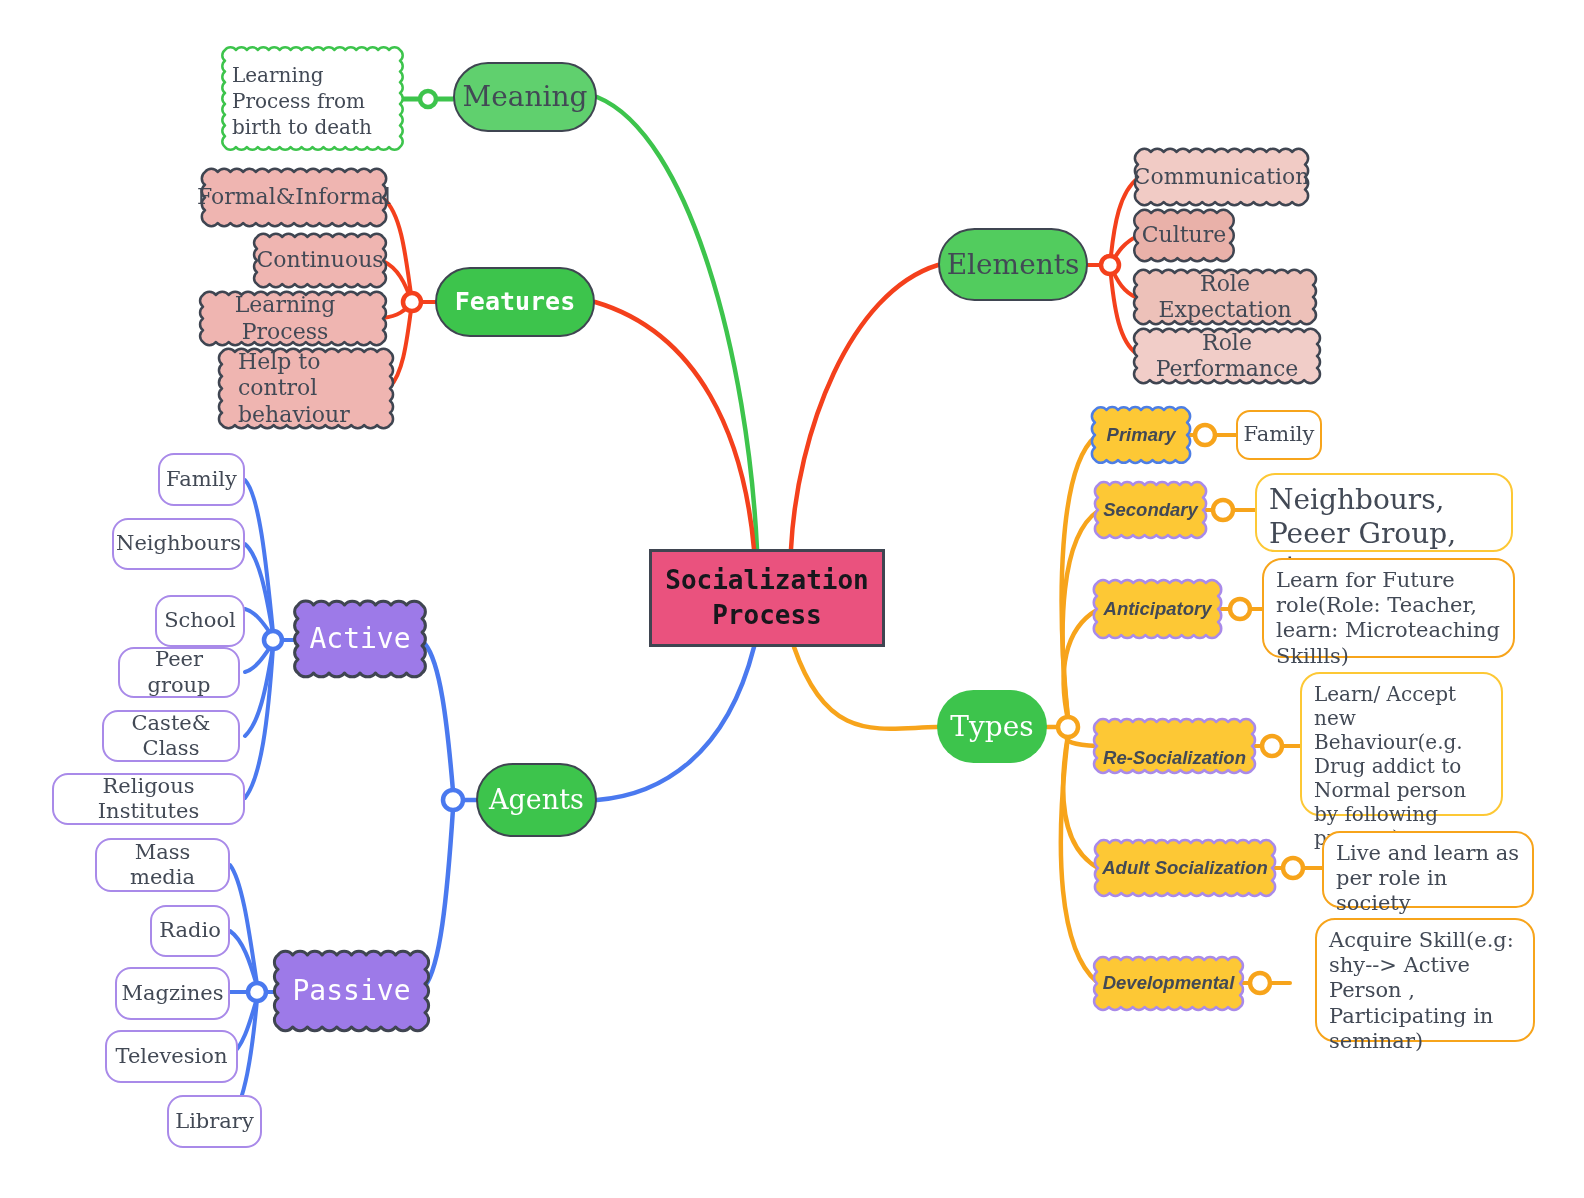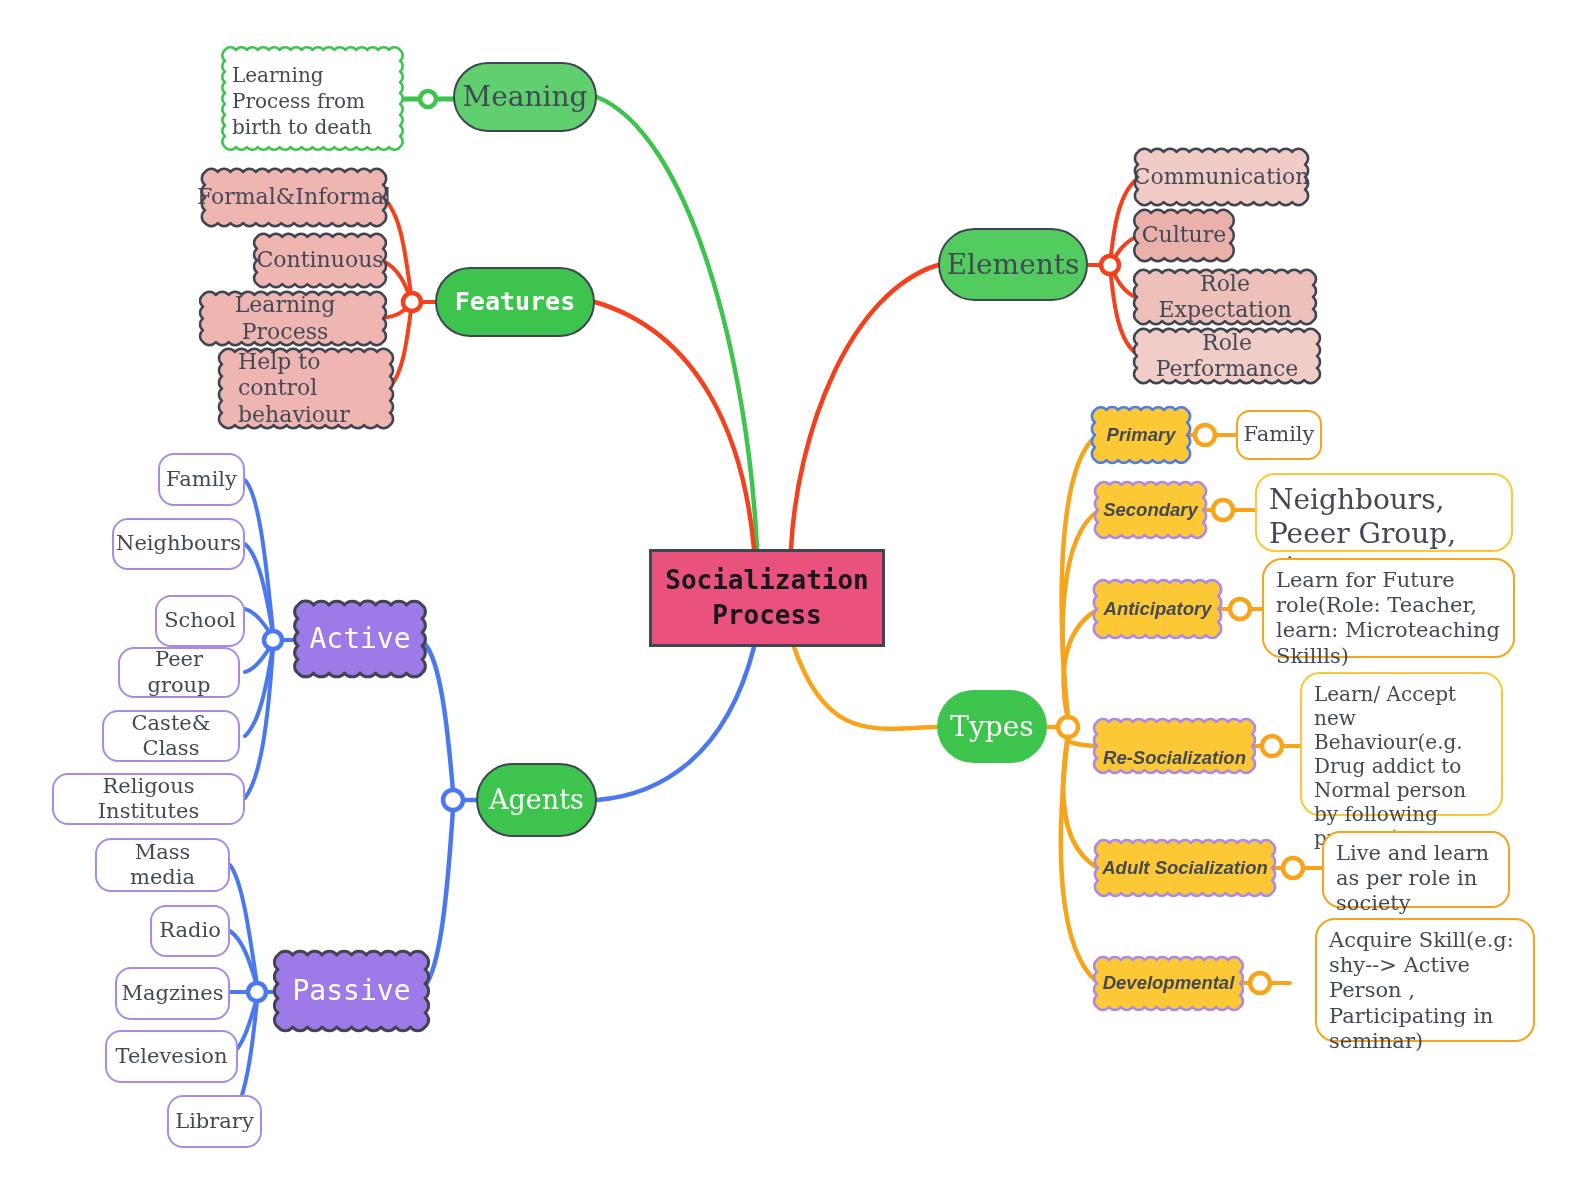--- a/index.html
+++ b/index.html
@@ -151,21 +151,21 @@
   <div class="node type-name" style="left:1098px;top:485px;width:105px;height:50px;">Secondary</div>
   <div class="node desc b-yellow" style="left:1255px;top:473px;width:258px;height:79px;font-size:28px;">Neighbours, Peeer Group, etc.</div>
 
   <div class="node type-name" style="left:1097px;top:583px;width:121px;height:52px;">Anticipatory</div>
   <div class="node desc b-orange" style="left:1262px;top:558px;width:253px;height:100px;">Learn for Future role(Role: Teacher, learn: Microteaching Skillls)</div>
 
   <div class="node type-name" style="left:1097px;top:722px;width:155px;height:48px;margin-top:12px;">Re-Socialization</div>
   <div class="node desc b-yellow" style="left:1300px;top:672px;width:203px;height:144px;font-size:20px;">Learn/ Accept new Behaviour(e.g. Drug addict to Normal person by following process)</div>
 
   <div class="node type-name" style="left:1098px;top:843px;width:174px;height:50px;">Adult Socialization</div>
-  <div class="node desc b-orange" style="left:1322px;top:831px;width:188px;height:77px;border-radius:18px;">Live and learn as per role in society</div>
+  <div class="node desc b-orange" style="left:1322px;top:831px;width:212px;height:77px;border-radius:18px;">Live and learn as per role in society</div>
 
   <div class="node type-name" style="left:1097px;top:960px;width:143px;height:47px;">Developmental</div>
   <div class="node desc b-orange" style="left:1290px;top:918px;width:220px;height:124px;margin-left:25px;">Acquire Skill(e.g: shy--&gt; Active Person , Participating in seminar)</div>
 
   <div class="node stadium g-main serif-white" style="left:476px;top:763px;width:121px;height:74px;font-size:27px;">Agents</div>
   <div class="node mono-node" style="left:298px;top:605px;width:124px;height:68px;">Active</div>
   <div class="node mono-node" style="left:278px;top:955px;width:147px;height:72px;">Passive</div>
 
   <div class="node rbox" style="left:158px;top:453px;width:87px;height:53px;">Family</div>
   <div class="node rbox" style="left:112px;top:518px;width:133px;height:52px;">Neighbours</div>

